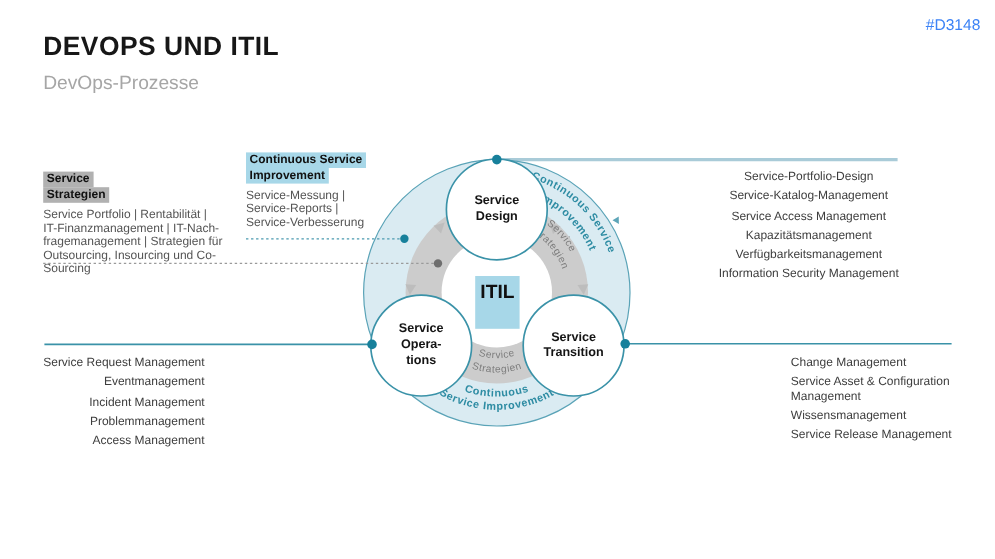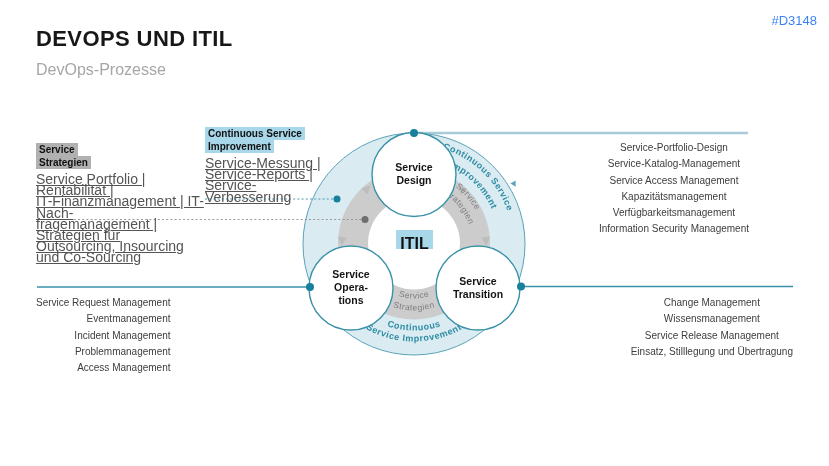--- a/index.html
+++ b/index.html
@@ -10,36 +10,36 @@
   .title{position:absolute;left:36px;top:26px;font-size:22px;font-weight:bold;
          color:#171717;letter-spacing:.4px;white-space:nowrap;}
   .subtitle{position:absolute;left:36px;top:61px;font-size:16px;color:#a6a6a6;}
   .tag{position:absolute;right:12px;top:13px;font-size:13px;color:#3b82f6;}
 
   .block{position:absolute;}
   .block-heading{font-size:10px;font-weight:bold;line-height:13px;color:#111;}
   .hl{white-space:pre-line;padding:1px 3px;-webkit-box-decoration-break:clone;box-decoration-break:clone;}
   .hl-gray{background:#b1b1b1;}
   .hl-blue{background:#a7d7e8;}
-  .block-body{margin-top:5px;font-size:14px;line-height:11.2px;color:#545454;white-space:pre-line;text-decoration:underline;}
+  .block-body{margin-top:5px;font-size:10px;line-height:11.2px;color:#545454;white-space:pre-line;}
   .blk-ss{left:36px;top:143px;width:170px;}
   .blk-csi{left:205px;top:127px;width:120px;}
 
   .list{position:absolute;font-size:10px;color:#3d3d3d;}
   .list .li{line-height:11.5px;margin-bottom:4.8px;white-space:pre-line;}
   .list-rt{top:142px;right:80px;text-align:center;}
   .list-bl{top:297px;left:36px;text-align:right;}
-  .list-br{top:297px;right:36px;text-align:center;}
+  .list-br{top:297px;right:36px;text-align:left;}
 
   .node-label{position:absolute;width:80px;text-align:center;font-weight:bold;
               font-size:10.5px;line-height:13px;color:#141414;white-space:pre-line;}
   .nl-design{left:374px;top:161px;}
   .nl-operations{left:311px;top:268px;}
   .nl-transition{left:438px;top:275px;}
-  .itil{position:absolute;left:396px;top:230px;width:37px;height:19px;line-height:27px;
+  .itil{position:absolute;left:396px;top:230px;width:37px;height:44px;line-height:27px;
         text-align:center;background:#a7d7e8;font-weight:bold;font-size:16px;color:#101010;}
 
   .curved-blue{fill:#2e8ca3;font-size:9px;font-weight:bold;letter-spacing:.5px;}
   .curved-gray{fill:#7d7d7d;font-size:8.5px;letter-spacing:.4px;}
 </style>
 </head>
 <body>
 
 <div class="page">
 
@@ -140,18 +140,19 @@
   <div class="list list-bl">
     <div class="li">Service Request Management</div>
     <div class="li">Eventmanagement</div>
     <div class="li">Incident Management</div>
     <div class="li">Problemmanagement</div>
     <div class="li">Access Management</div>
   </div>
 
   <div class="list list-br">
     <div class="li">Change Management</div>
+    <div class="li">Service Asset &amp; Configuration
+Management</div>
     <div class="li">Wissensmanagement</div>
     <div class="li">Service Release Management</div>
-    <div class="li">Einsatz, Stilllegung und Übertragung</div>
   </div>
 
 </div>
 
 </body></html>

